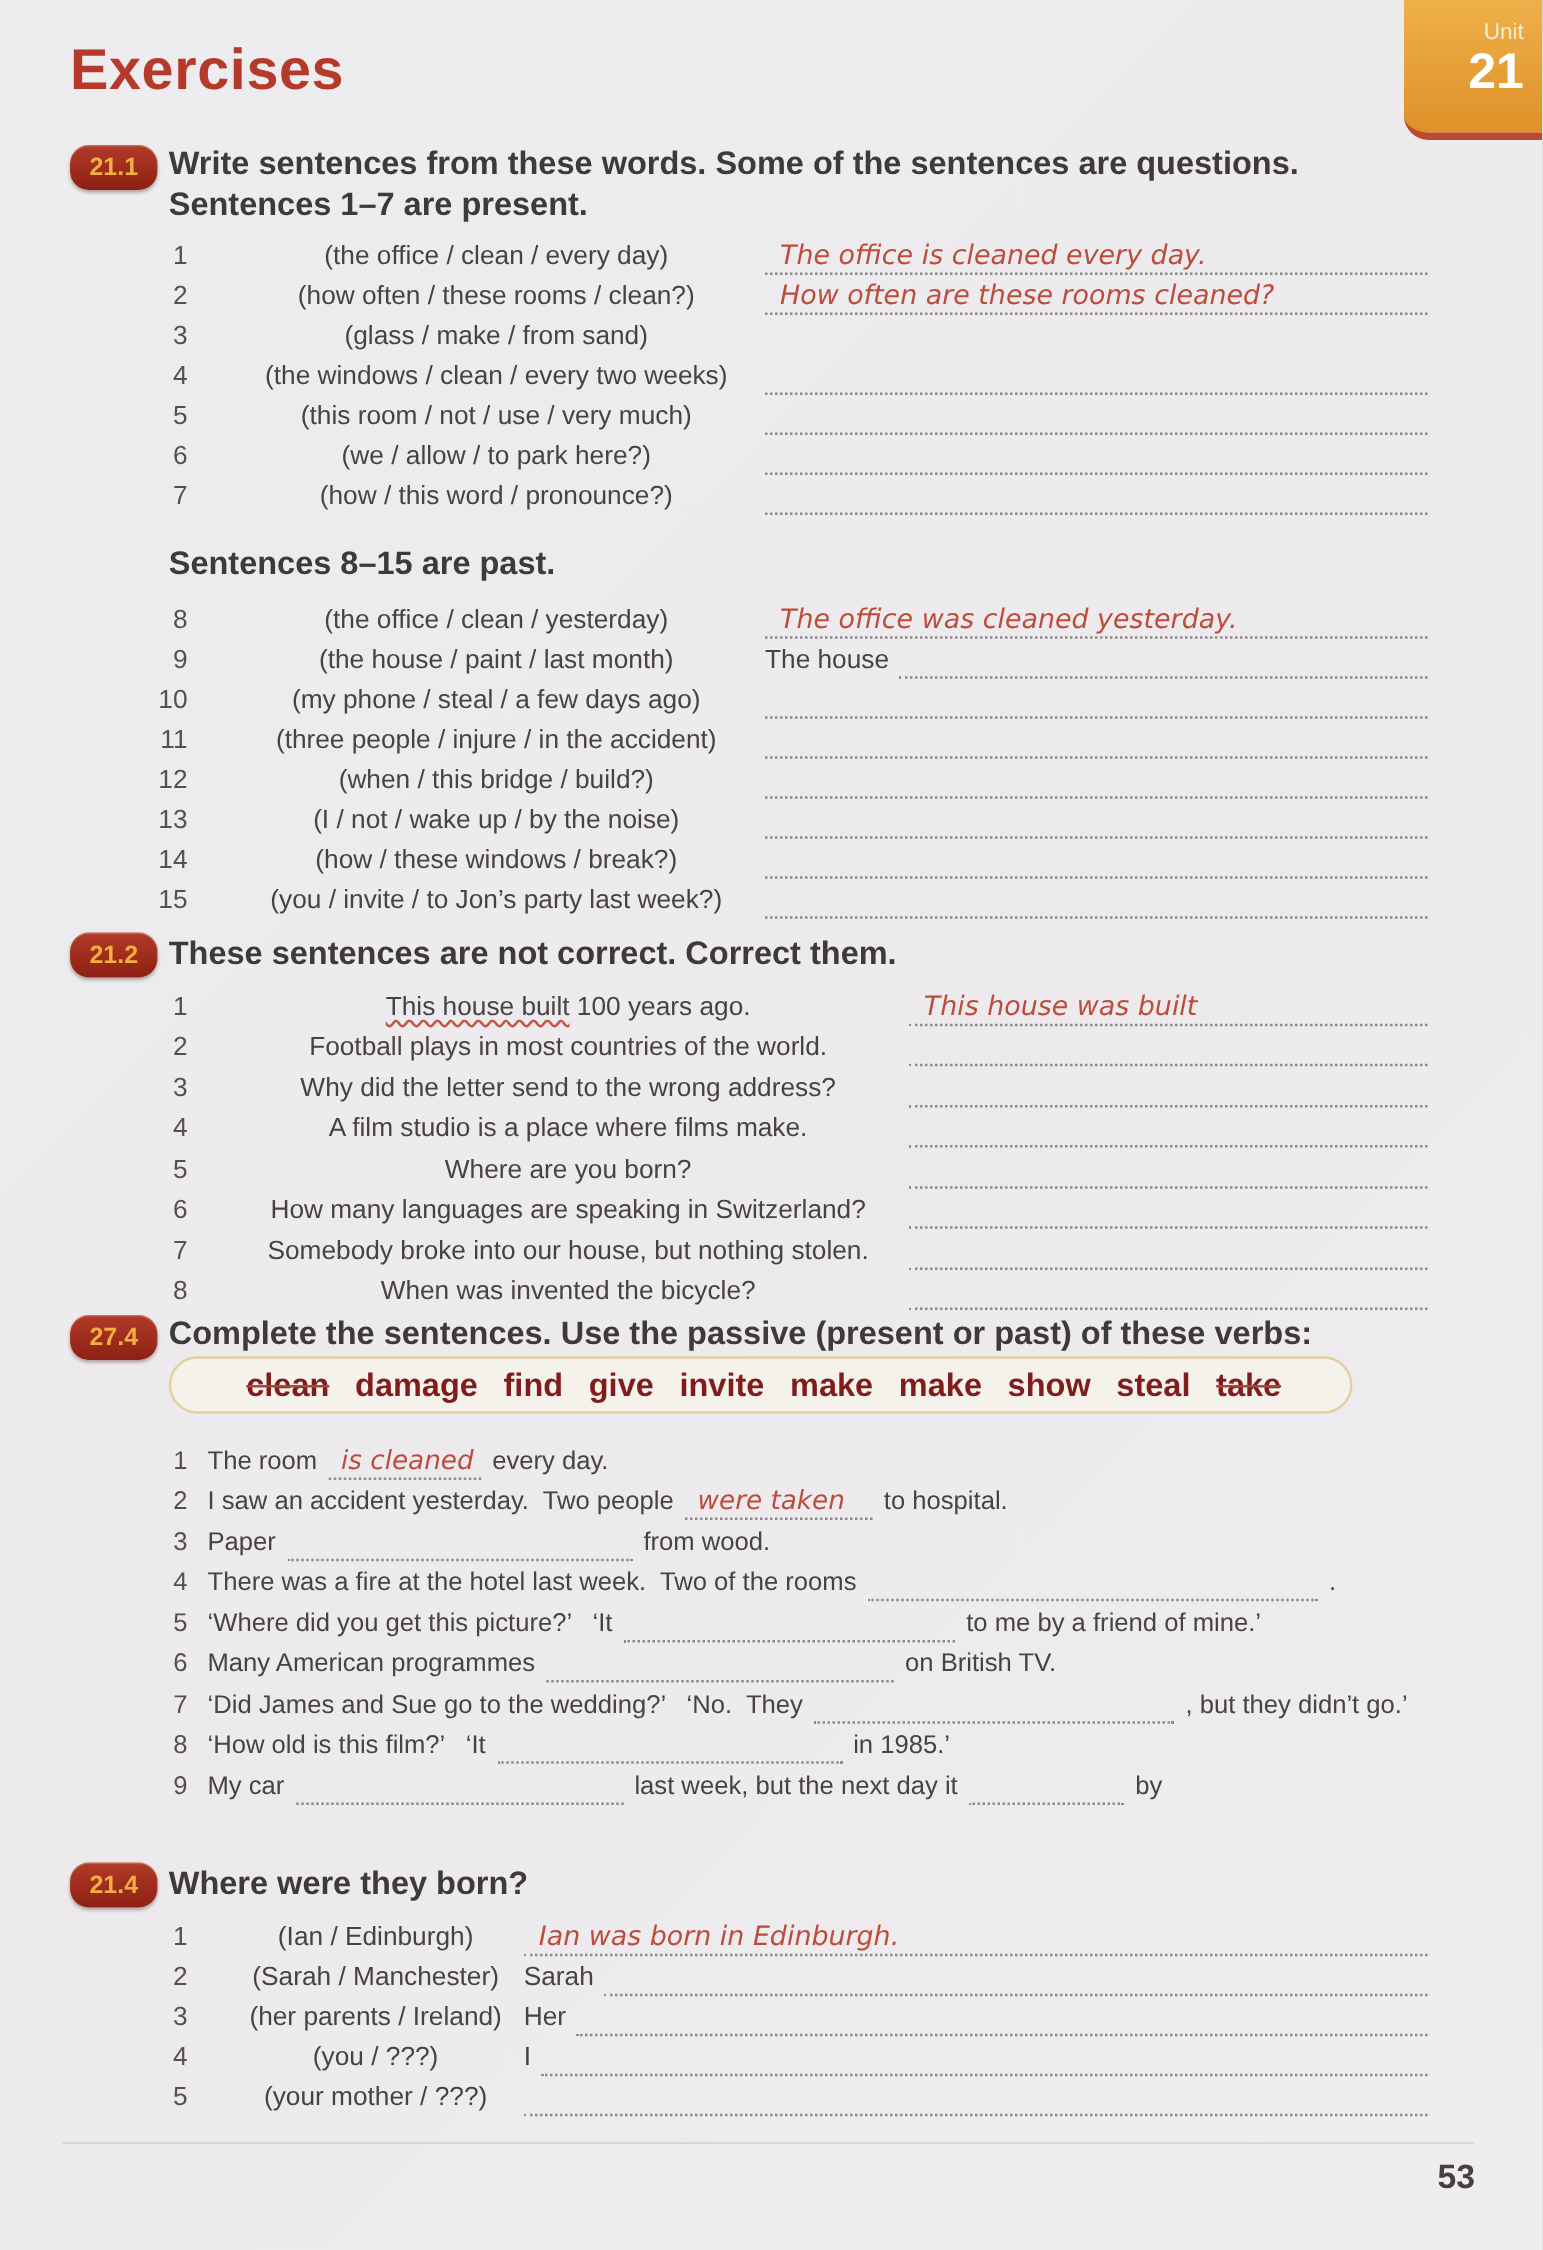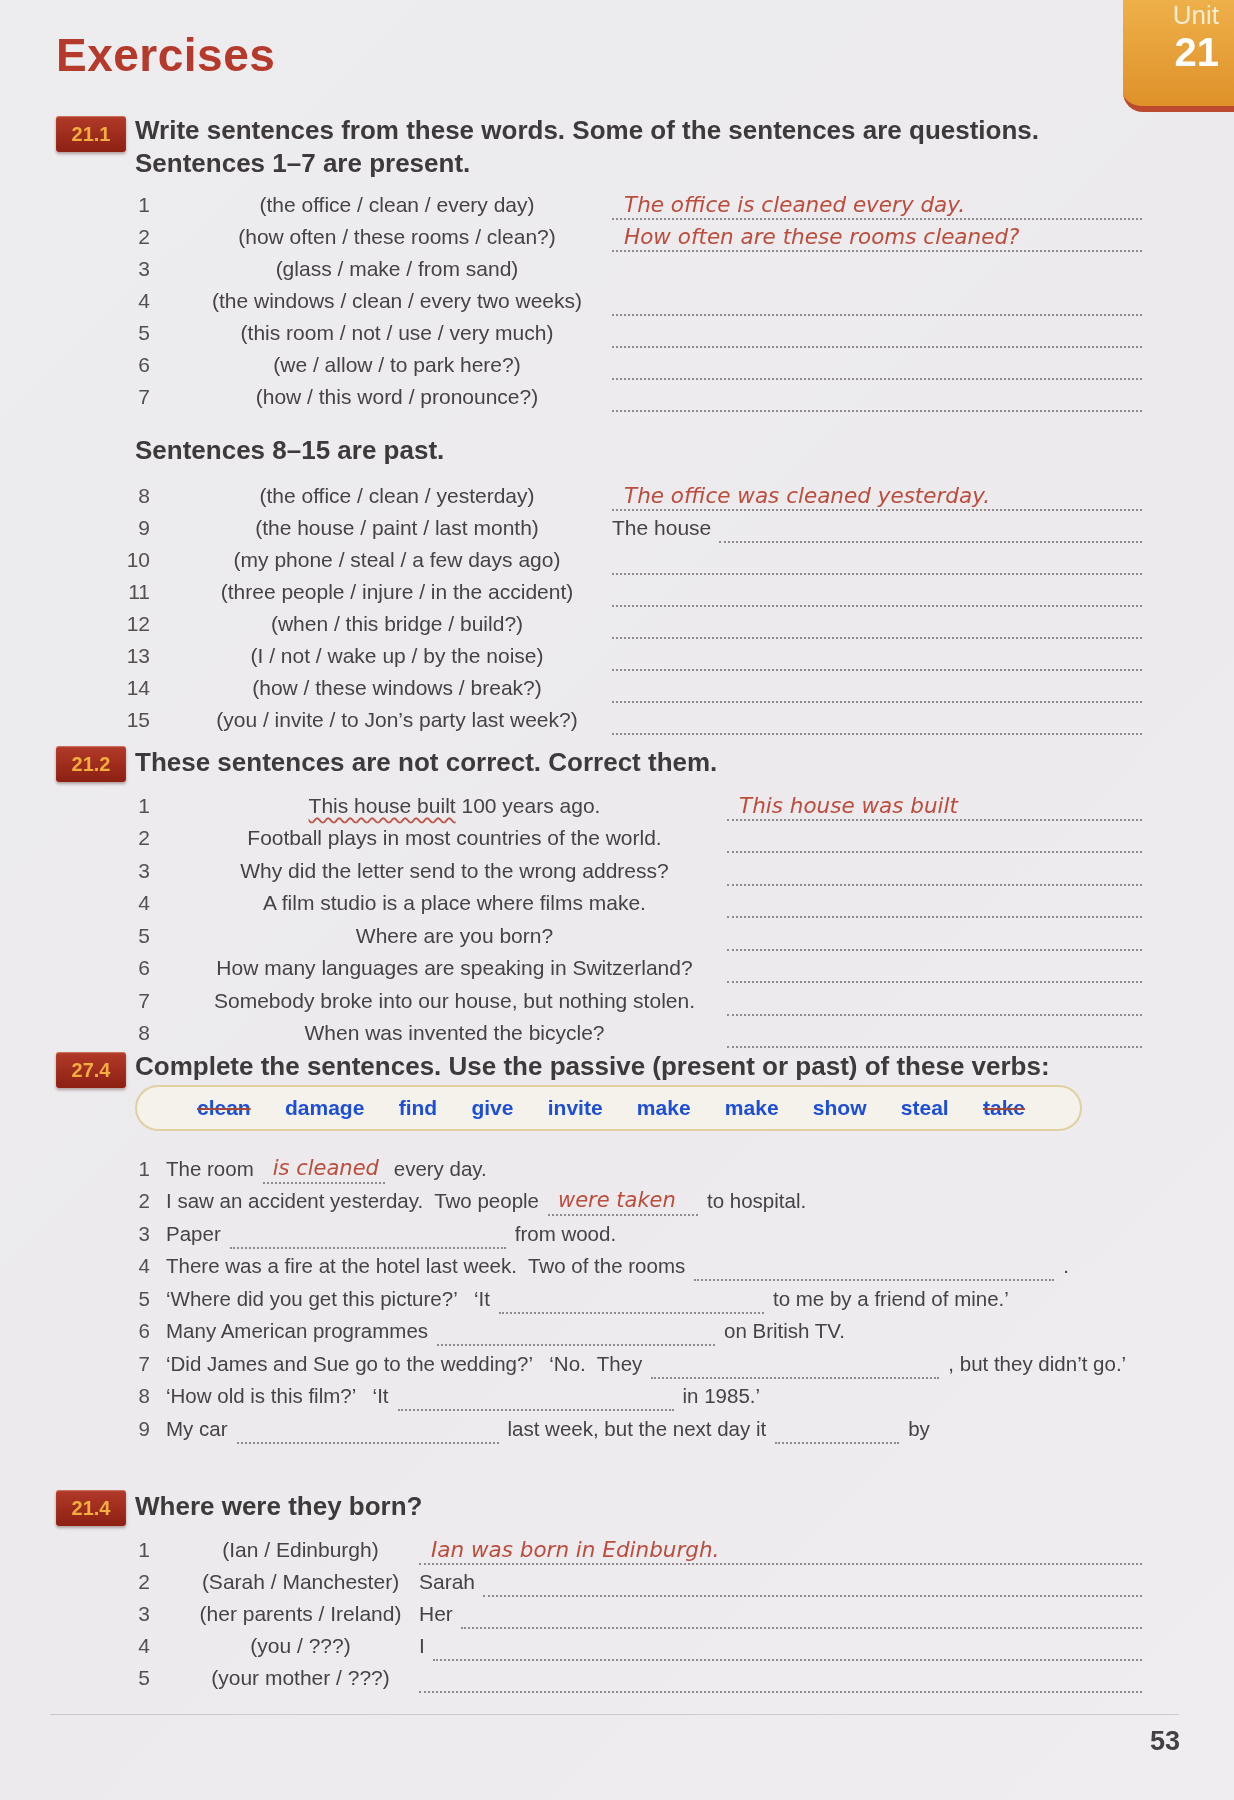--- a/index.html
+++ b/index.html
@@ -14,30 +14,30 @@
     font-size:46px; font-weight:700; color:#b63a2c; letter-spacing:0.5px;
   }
   .unit-badge {
     position:absolute; top:0; right:0; width:96px; height:106px;
     background:linear-gradient(180deg,#eeb04a,#df9129);
     border-bottom:6px solid #bb4a2e;
     border-radius:0 0 0 20px;
     box-sizing:content-box;
     text-align:right; padding-right:15px;
   }
-  .unit-label { font-size:26px; color:#f8ecd2; }
+  .unit-label { margin-top:15px; font-size:18px; color:#f8ecd2; }
   .unit-number { font-size:40px; color:#ffffff; font-weight:700; line-height:1.05; }
 
   .ex { position:absolute; left:0; width:1234px; }
   .ex1 { top:114px; } .ex2 { top:746px; } .ex3 { top:1050px; } .ex4 { top:1490px; }
 
   .badge {
     position:absolute; left:56px; top:0; width:70px; height:36px;
     background:linear-gradient(180deg,#b23a29,#8c2013);
-    border-radius:3px;
+    border-radius:15px;
     color:#f2ae3e; font-weight:700; font-size:20px;
     text-align:center; line-height:36px;
     box-shadow:0 2px 3px rgba(60,20,10,0.35), inset 0 1px 1px rgba(255,235,200,0.35);
   }
   .ex1 .badge { top:2px; } .ex3 .badge { top:2px; }
 
   .exhead { margin:0 0 0 135px; }
   .h { margin:0; font-weight:700; font-size:26px; color:#3e393b; line-height:33px; }
   .sub-past { margin-top:22px; margin-left:135px; }
 
@@ -66,21 +66,21 @@
     text-decoration-color:#c0584a; text-decoration-thickness:1.5px;
     text-underline-offset:4px;
   }
 
   .wordbox {
     margin:2px 0 0 135px; width:947px; height:46px; box-sizing:border-box;
     border:2px solid #e2cfa2; border-radius:24px; background:#f5f2eb;
     display:flex; align-items:center; justify-content:space-between;
     padding:0 55px 0 60px;
   }
-  .w { font-weight:700; font-size:21px; color:#1d4ed8; }
+  .w { font-weight:700; font-size:26px; color:#7f1d1d; }
   .struck { text-decoration:line-through; text-decoration-color:#a34a3c; text-decoration-thickness:2px; }
 
   .list3 { margin-top:20px; }
   .r3 { display:flex; align-items:flex-end; height:32.5px; font-size:20.5px; }
   .t { flex:none; margin-left:16px; line-height:31px; white-space:pre; }
   .t.post { margin-left:0; }
   .t.tail { margin-left:166px; }
   .blank { flex:none; margin:0 9px; height:29px; border-bottom:2px dotted #8e8a8d; display:flex; align-items:flex-end; }
   .blank .hand { padding-left:10px; font-size:21px; }
   .b1{width:122px} .b2{width:150px} .b3{width:276px} .b4{width:360px} .b5{width:265px}

